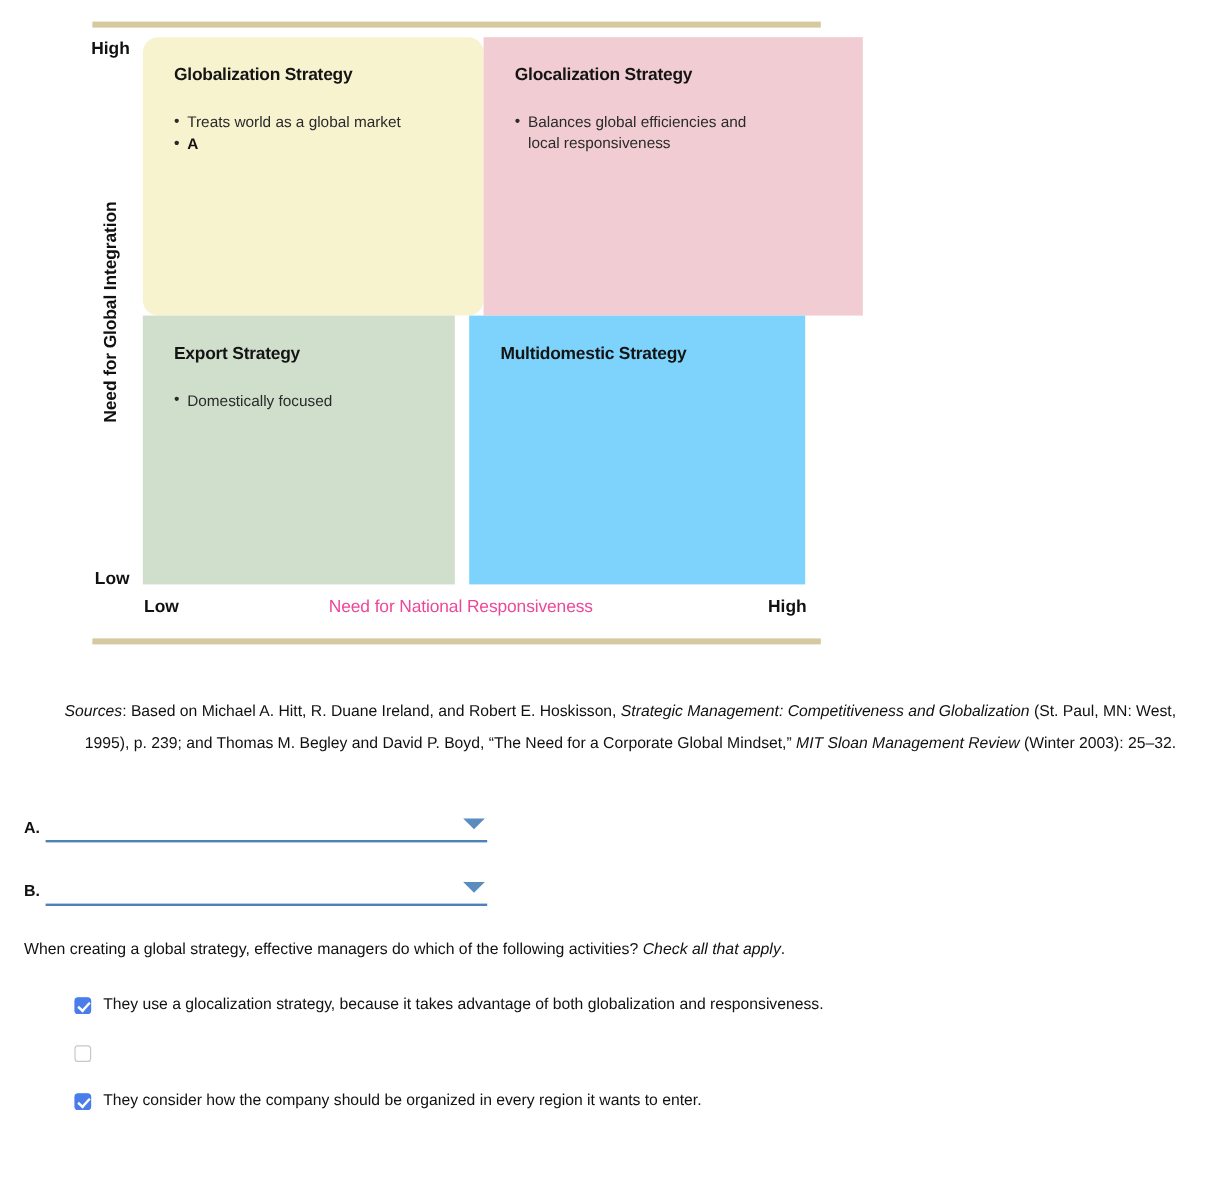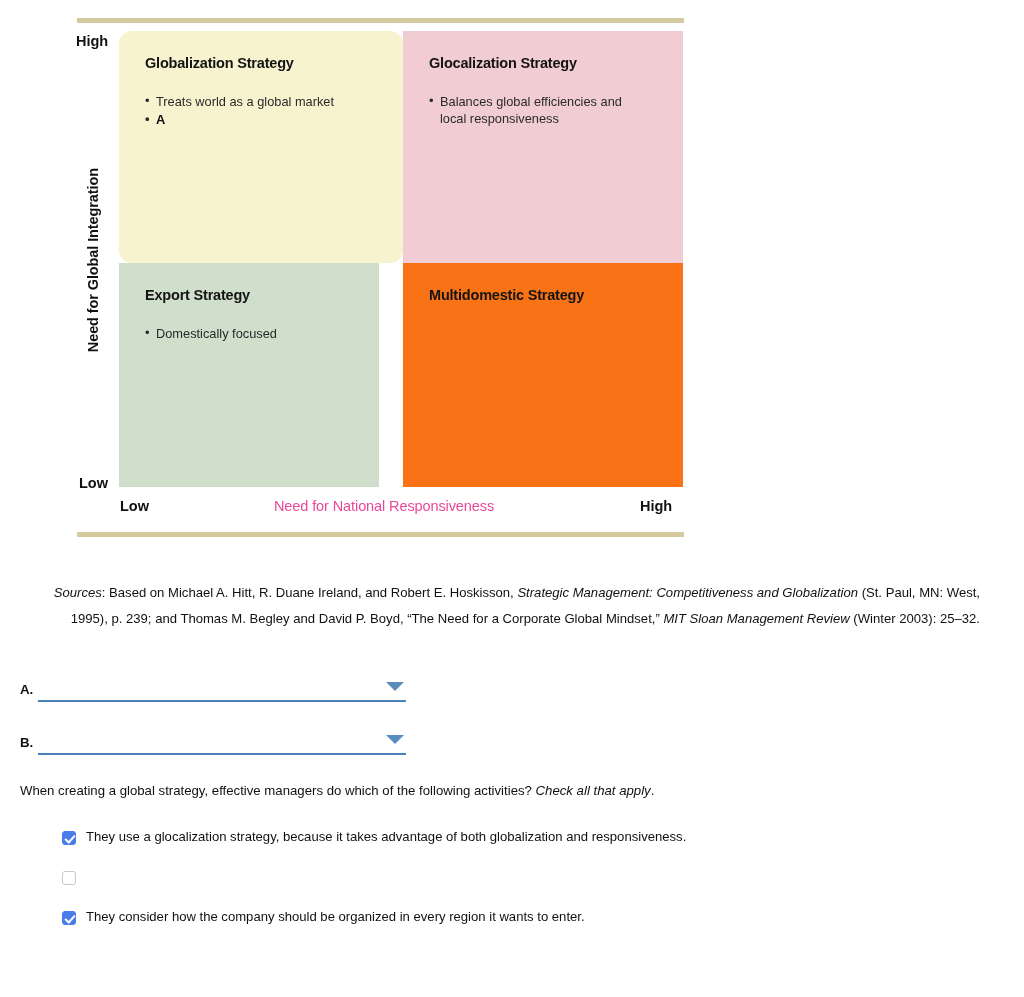--- a/index.html
+++ b/index.html
@@ -13,23 +13,23 @@
   #figure{position:absolute;left:0;top:0;width:1024px;height:548px;margin-left:32px;}
 
   .rule{position:absolute;left:45px;width:607px;height:5px;background:#d5c9a0;}
   #rule-top{top:18px;}
   #rule-bottom{top:532px;}
 
   #plot{position:absolute;left:87px;top:31px;width:564px;height:456px;}
 
   .quad{position:absolute;box-sizing:border-box;}
   #quad-tl{left:0;top:0;width:284px;height:232px;background:#f7f3cf;border-radius:13px;}
-  #quad-tr{left:284px;top:0;width:280px;height:232px;background:#f1cdd3;}
+  #quad-tr{left:284px;top:0;width:316px;height:232px;background:#f1cdd3;}
   #quad-bl{left:0;top:232px;width:260px;height:224px;background:#cfdfcc;}
-  #quad-br{left:284px;top:232px;width:280px;height:224px;background:#f97316;}
+  #quad-br{left:272px;top:232px;width:280px;height:224px;background:#7dd3fc;}
 
   .q-title{position:absolute;left:26px;top:24px;font-size:14.5px;font-weight:bold;
            letter-spacing:-0.2px;color:#141414;}
   .q-list{position:absolute;left:26px;top:62px;margin:0;padding:0;list-style:none;
           font-size:12.8px;color:#2a2a2a;line-height:17px;}
   .q-list li{position:relative;padding-left:11px;margin-bottom:1px;}
   .q-list li:before{content:"\2022";position:absolute;left:0;top:-1px;font-size:13px;color:#2a2a2a;}
   .q-list li.bold{font-weight:bold;color:#101010;}
 
   

